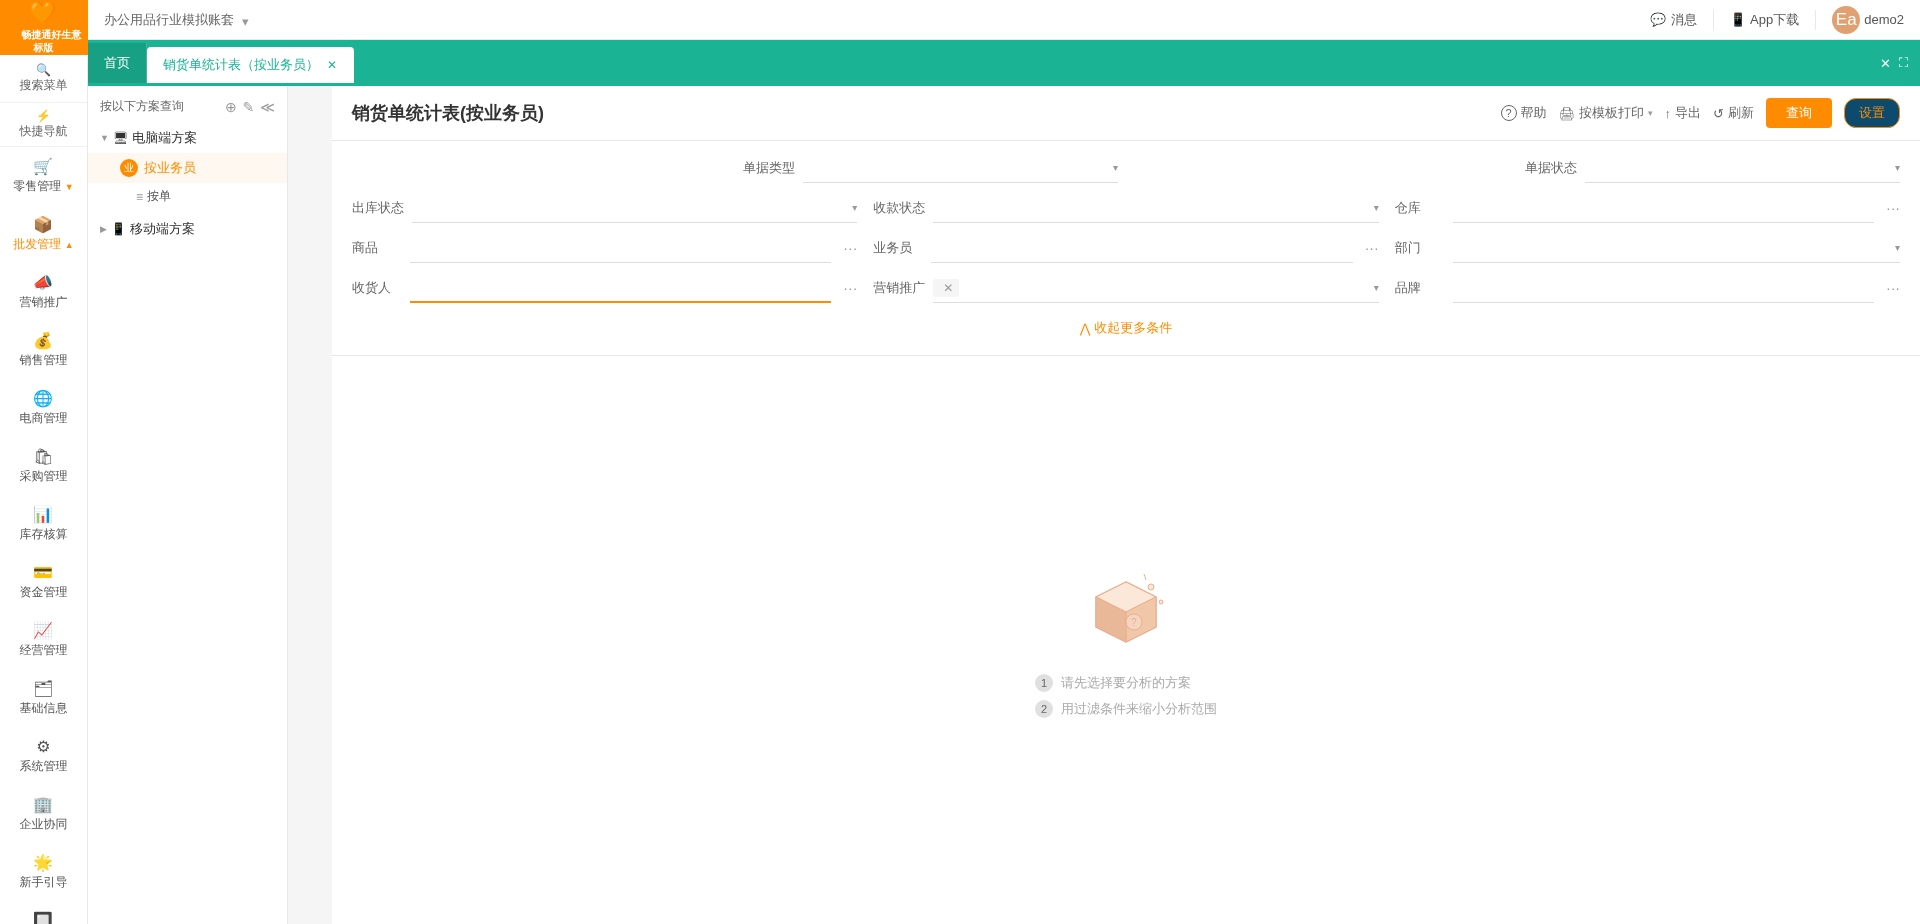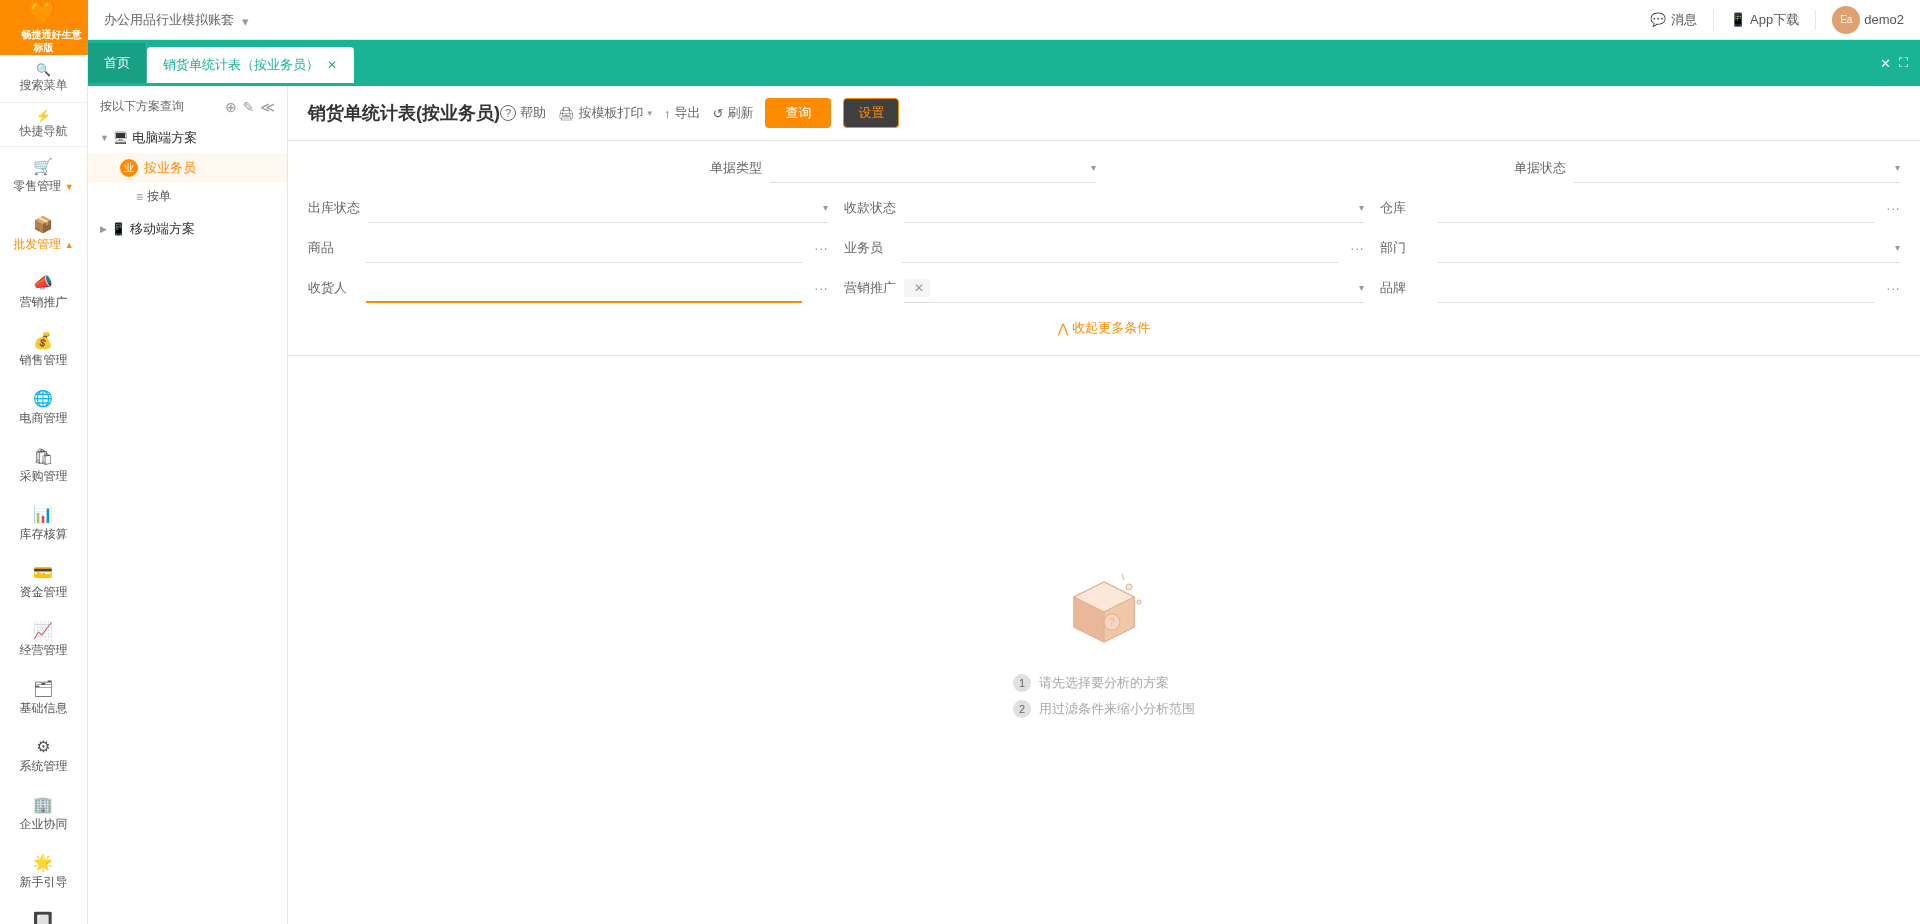--- a/index.html
+++ b/index.html
@@ -16,55 +16,55 @@
     .sidebar-item .icon { font-size: 16px; display: block; margin-bottom: 2px; }
 
     
     .main { flex: 1; display: flex; flex-direction: column; overflow: hidden; }
 
     
     .top-header { height: 40px; background: #fff; border-bottom: 1px solid #e8e8e8; display: flex; align-items: center; padding: 0 16px; justify-content: space-between; }
     .top-header-left { display: flex; align-items: flex-end; gap: 8px; color: #666; font-size: 13px; }
     .top-header-right { display: flex; align-items: center; gap: 16px; color: #555; font-size: 13px; }
     .header-action { display: flex; align-items: center; gap: 4px; cursor: pointer; }
-    .avatar { width: 28px; height: 28px; border-radius: 50%; background: #e0a070; display: flex; align-items: center; justify-content: center; color: #fff; font-size: 10px; overflow: hidden; }
+    .avatar { width: 28px; height: 28px; border-radius: 50%; background: #e0a070; display: flex; align-items: center; justify-content: center; color: #fff; font-size: 17px; overflow: hidden; }
 
     
     .tab-bar { height: 46px; background: #1ab394; display: flex; align-items: center; padding: 0 0; }
     .tab { height: 40px; padding: 0 16px; display: flex; align-items: center; gap: 8px; color: #fff; font-size: 13px; cursor: pointer; border-right: 1px solid rgba(255,255,255,0.2); }
     .tab.home { background: rgba(0,0,0,0.1); }
     .tab.active { background: #fff; color: #1ab394; border-radius: 4px 4px 0 0; margin-top: 4px; height: 36px; }
     .tab-close { font-size: 12px; cursor: pointer; }
     .tab-bar-actions { margin-left: auto; display: flex; align-items: center; gap: 8px; padding: 0 12px; color: #fff; }
 
     
-    .content { flex: 1; display: flex; overflow: hidden; }
+    .content { flex: 1; display: flex; overflow: hidden; gap: 44px; }
 
     
     .left-panel { width: 200px; background: #fff; border-right: 1px solid #e8e8e8; overflow-y: auto; padding: 12px 0; }
     .left-panel-header { display: flex; align-items: center; justify-content: space-between; padding: 0 12px 8px; font-size: 13px; color: #333; }
     .left-panel-header-text { font-size: 12px; color: #666; }
     .left-panel-actions { display: flex; gap: 6px; color: #999; }
     .left-panel-actions span { cursor: pointer; font-size: 14px; }
     .scheme-group { margin-bottom: 4px; }
     .scheme-group-header { display: flex; align-items: center; gap: 4px; padding: 6px 12px; cursor: pointer; color: #333; font-size: 13px; }
     .scheme-item { padding: 6px 12px 6px 32px; cursor: pointer; color: #555; font-size: 13px; display: flex; align-items: center; gap: 6px; }
     .scheme-item.active { color: #ff8c00; background: #fff8f0; }
     .scheme-item .item-icon { width: 18px; height: 18px; border-radius: 50%; background: #ff8c00; color: #fff; font-size: 10px; display: flex; align-items: center; justify-content: center; }
     .sub-item { padding: 5px 12px 5px 48px; cursor: pointer; color: #555; font-size: 12px; display: flex; align-items: center; gap: 4px; }
     .sub-item .sub-icon { color: #999; }
 
     
     .main-panel { flex: 1; display: flex; flex-direction: column; overflow: hidden; background: #f5f5f5; }
-    .page-header { background: #fff; padding: 12px 20px 0; border-bottom: 1px solid #e8e8e8; display: flex; align-items: center; }
+    .page-header { background: #fff; padding: 12px 20px 0; border-bottom: 1px solid #e8e8e8; display: flex; align-items: center; justify-content: space-between; }
     .page-title { font-size: 18px; font-weight: bold; color: #333; padding-bottom: 12px; }
     .page-actions { display: flex; align-items: center; gap: 12px; padding-bottom: 12px; }
     .page-action { display: flex; align-items: center; gap: 4px; cursor: pointer; color: #666; font-size: 13px; }
     .btn-query { background: #ff8c00; color: #fff; border: none; padding: 6px 20px; border-radius: 4px; cursor: pointer; font-size: 13px; }
-    .btn-settings { background: #404040; color: #ff8c00; border: 1px solid #ff8c00; padding: 5px 14px; border-radius: 4px; cursor: pointer; font-size: 13px; }
+    .btn-settings { background: #0c4a6e; color: #ff8c00; border: 1px solid #ff8c00; padding: 5px 14px; border-radius: 12px; cursor: pointer; font-size: 13px; }
 
     
     .filter-area { background: #fff; padding: 12px 20px; border-bottom: 1px solid #e8e8e8; }
     .filter-row { display: flex; align-items: center; margin-bottom: 10px; gap: 16px; }
     .filter-item { display: flex; align-items: center; gap: 8px; flex: 1; }
     .filter-label { color: #666; font-size: 13px; white-space: nowrap; min-width: 50px; }
     .filter-input { flex: 1; height: 30px; border: none; border-bottom: 1px solid #ddd; outline: none; font-size: 13px; color: #333; background: transparent; }
     .filter-select { flex: 1; height: 30px; border: none; border-bottom: 1px solid #ddd; display: flex; align-items: center; justify-content: space-between; cursor: pointer; font-size: 13px; color: #333; }
     .filter-select-arrow { color: #999; font-size: 10px; }
     .date-row { display: flex; align-items: center; gap: 6px; }

